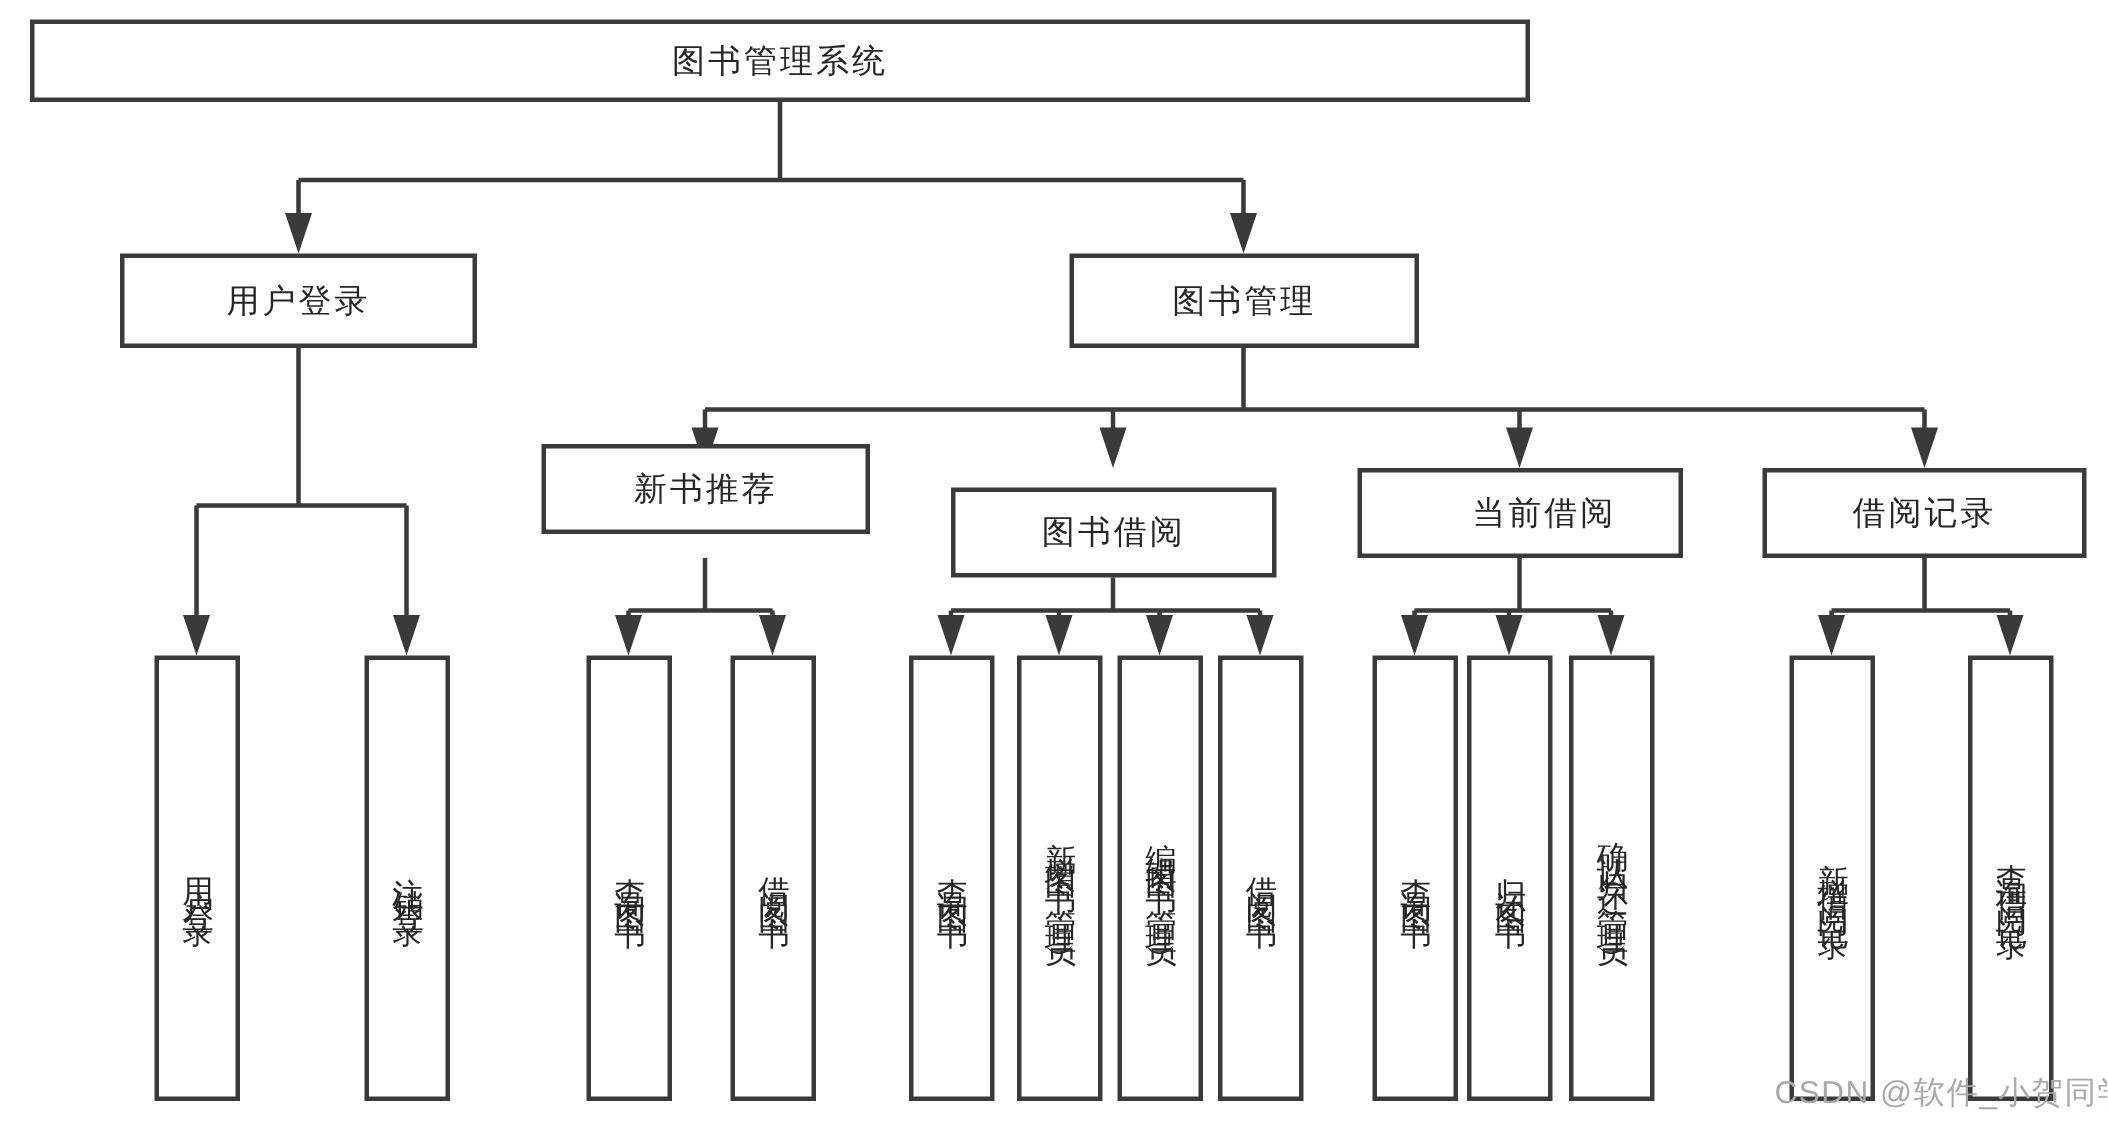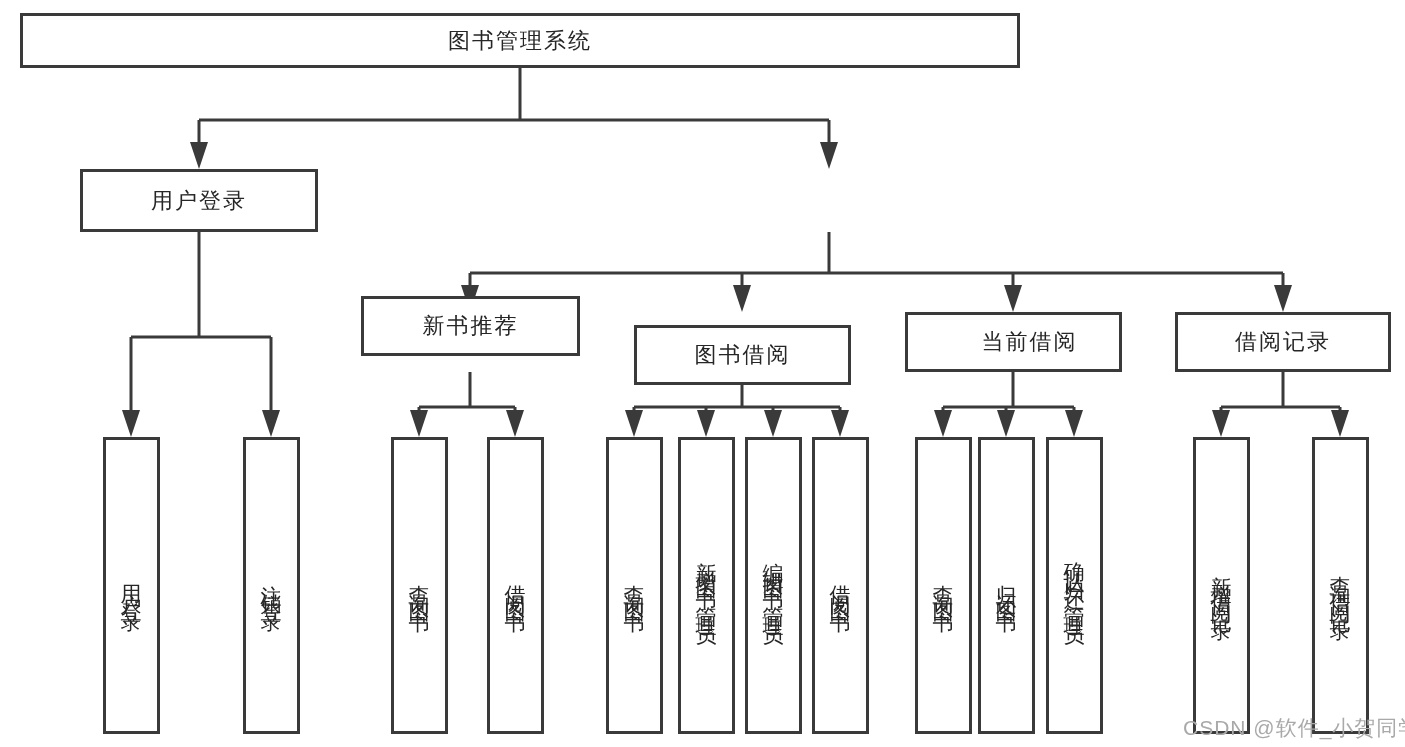--- a/index.html
+++ b/index.html
@@ -98,20 +98,23 @@
     <polygon points="1331,410 1349,410 1340,437"></polygon>
   </svg>
 
   <div class="node root" style="left:20px; top:13px; width:1000px; height:55px;">
     <span class="label">图书管理系统</span>
   </div>
 
   <div class="node" style="left:80px; top:169px; width:238px; height:63px;">
     <span class="label">用户登录</span>
   </div>
+  <div class="node" style="left:713px; top:169px; width:233px; height:63px;">
+    <span class="label">图书管理</span>
+  </div>
 
   <div class="node" style="left:361px; top:296px; width:219px; height:60px;">
     <span class="label">新书推荐</span>
   </div>
   <div class="node" style="left:634px; top:325px; width:217px; height:60px;">
     <span class="label">图书借阅</span>
   </div>
   <div class="node" style="left:905px; top:312px; width:217px; height:60px;padding-left:32px;">
     <span class="label">当前借阅</span>
   </div>

